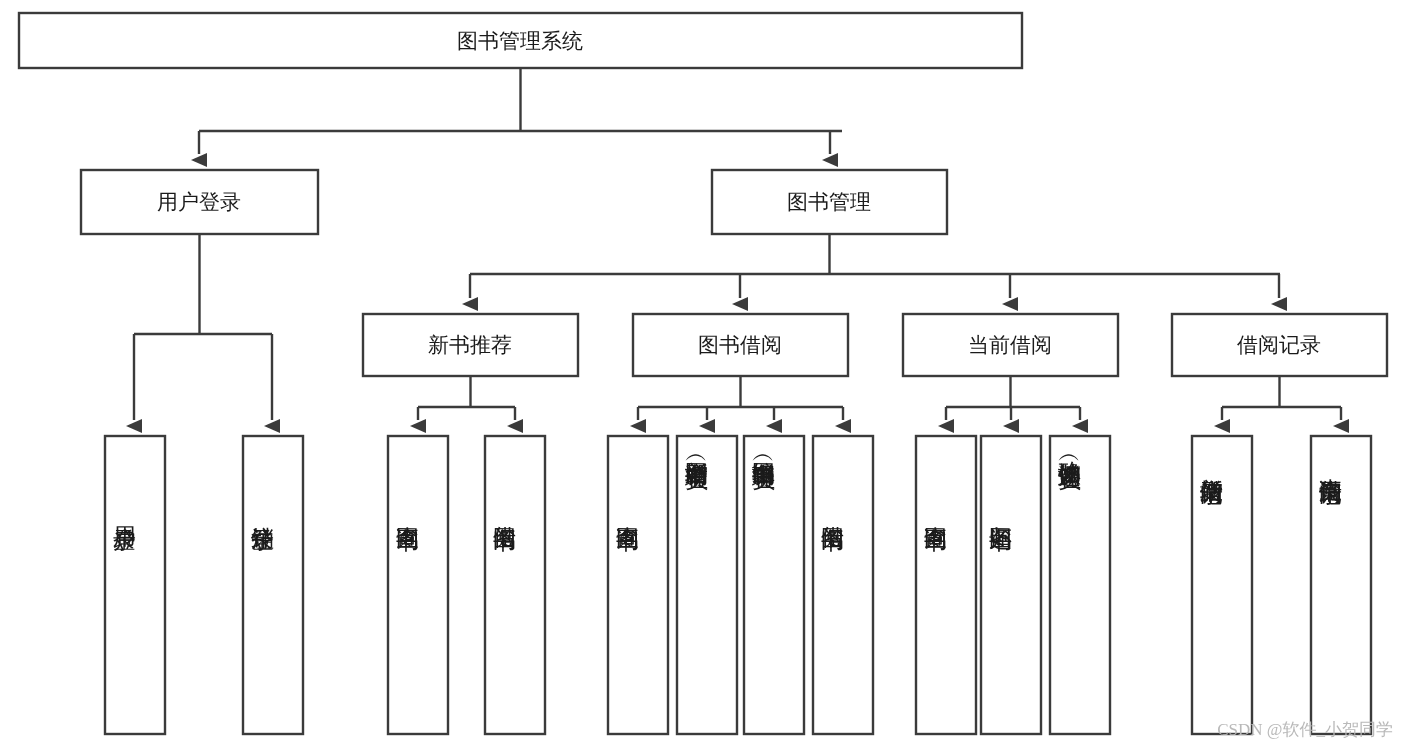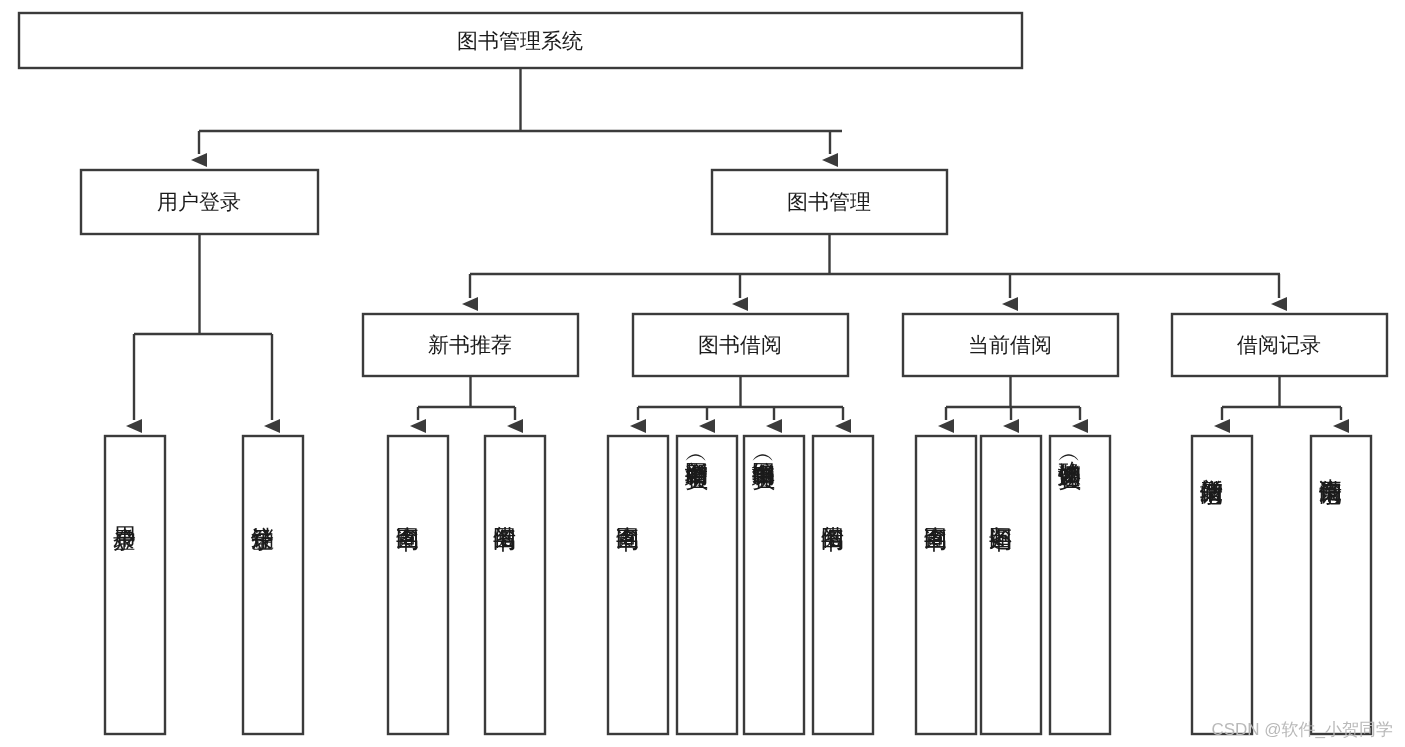--- a/index.html
+++ b/index.html
@@ -56,21 +56,21 @@
     line-height: 1.04;
     color: #1b1b1b;
     letter-spacing: 1px;
     white-space: nowrap;
     pointer-events: none;
   }
   .watermark {
     position: absolute;
     right: 12px;
     bottom: 6px;
-    font-family: Liberation Sans, sans-serif;
+    font-family: Liberation Serif, serif;
     font-size: 17px;
     color: #b9b9b9;
     white-space: nowrap;
     margin-top: 44px;
   }
 </style>
 </head>
 <body>
 
 <div id="diagram-root">

